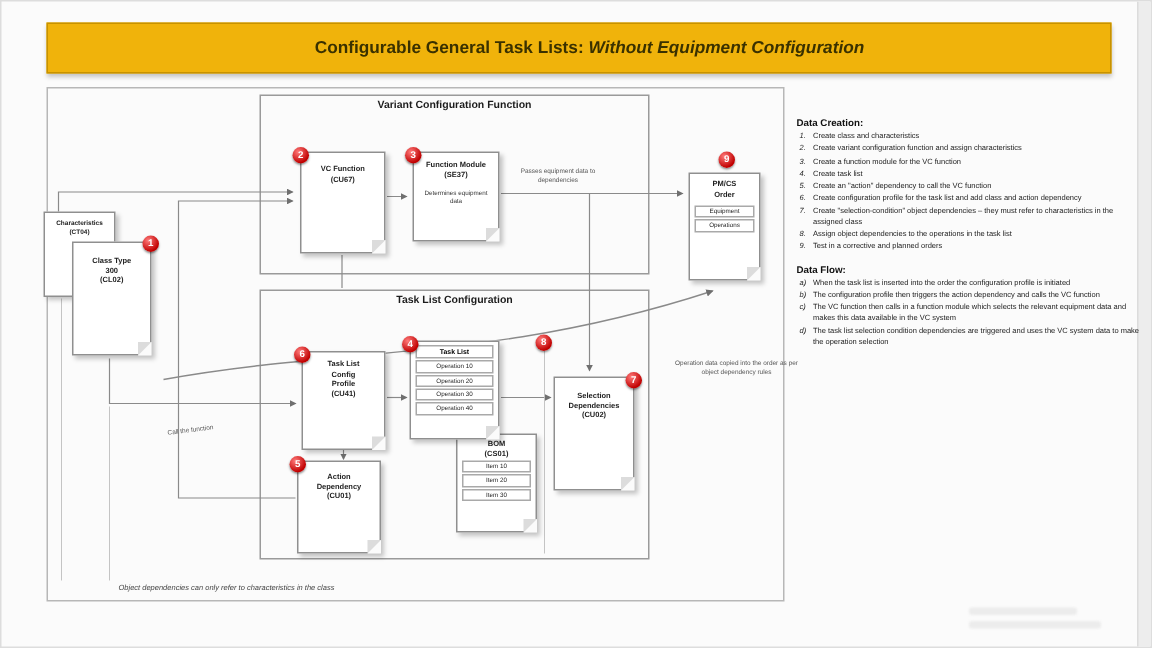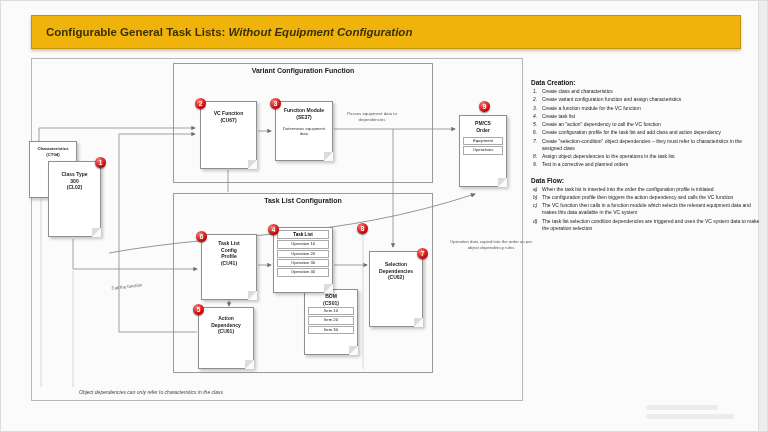--- a/index.html
+++ b/index.html
@@ -3,21 +3,21 @@
 <meta charset="utf-8">
 <style>
   html,body{margin:0;padding:0;background:#e9e9e9;font-family:"Liberation Sans",sans-serif;}
   .stage{position:relative;width:768px;height:432px;background:#fbfbfb;overflow:hidden;
          border:1px solid #ddd;box-sizing:border-box;}
   .edge-strip{position:absolute;right:0;top:0;width:8px;height:432px;background:#ededed;border-left:1px solid #dcdcdc;}
 
   
   .banner{position:absolute;left:30px;top:14px;width:710px;height:34px;background:#F0B30B;
           border:1px solid #C79200;box-shadow:0 2px 3px rgba(0,0,0,.22);display:flex;align-items:center;
-          padding-left:14px;box-sizing:border-box;}
+          padding-left:14px;box-sizing:border-box;justify-content:center;}
   .banner .t{font-size:11.5px;font-weight:bold;color:#3A3100;}
   .banner .t em{font-style:italic;}
 
   
   .frame{position:absolute;border:1px solid #9A9A9A;background:transparent;box-sizing:border-box;}
   .outer{left:30px;top:57px;width:492px;height:343px;border-color:#b7b7b7;}
   .box-title{position:absolute;top:3px;left:0;width:100%;text-align:center;font-size:7px;font-weight:bold;color:#1c1c1c;}
 
   
   svg.wires{position:absolute;left:0;top:0;width:768px;height:432px;z-index:1;}

